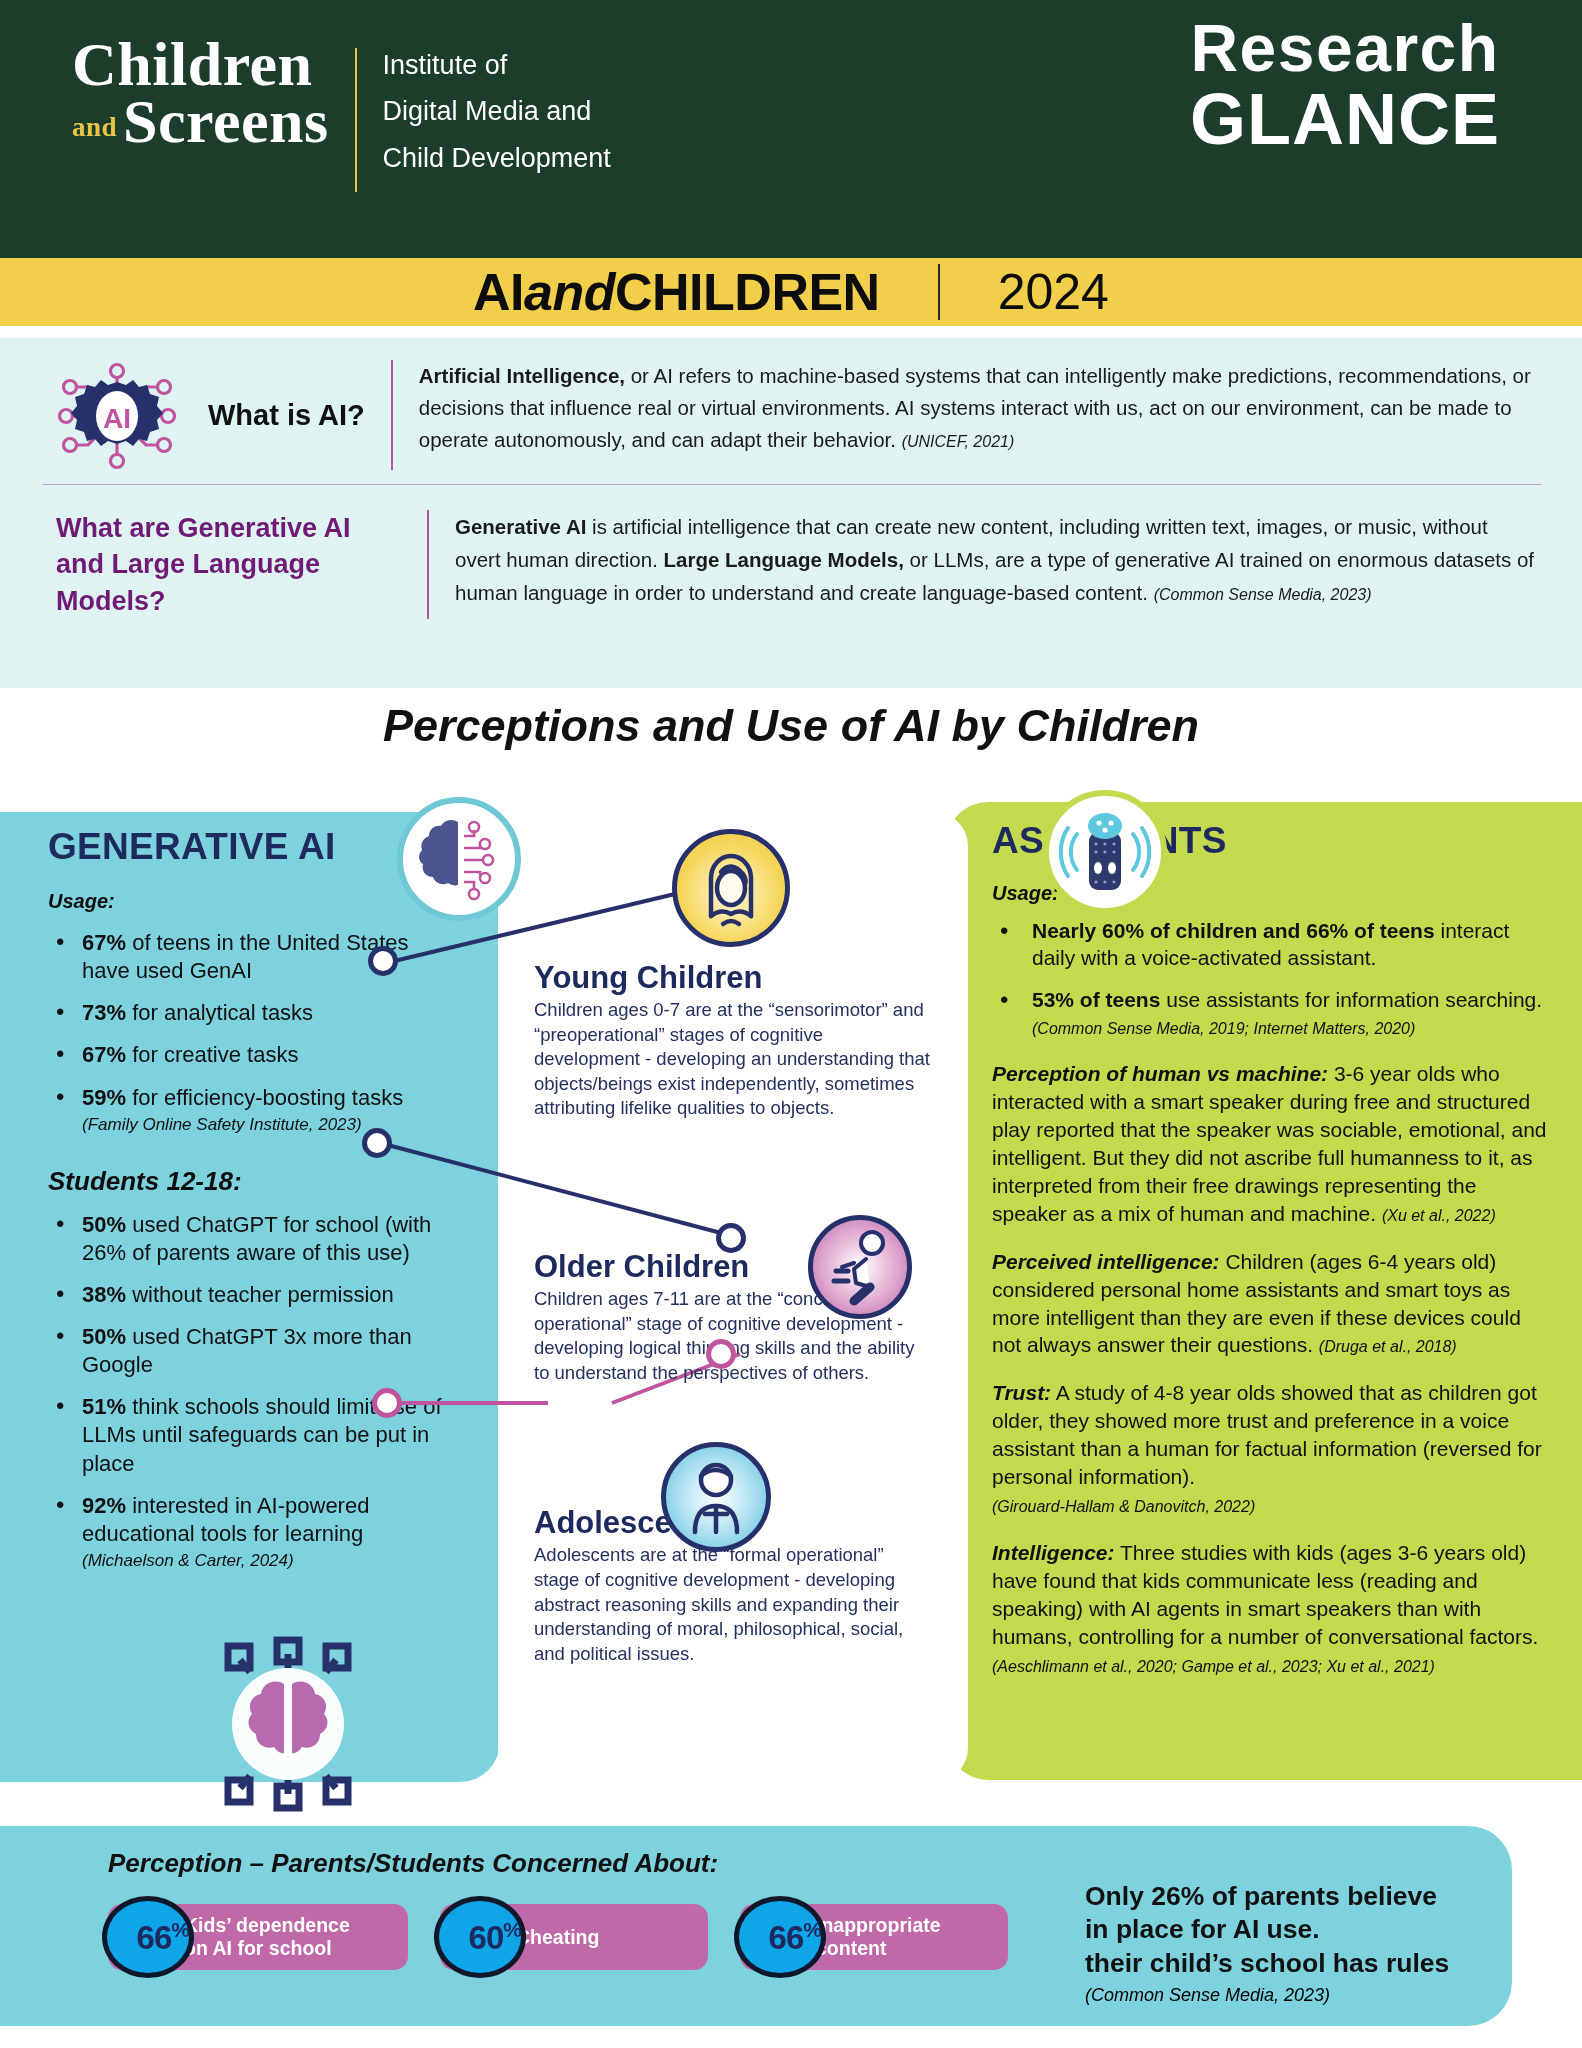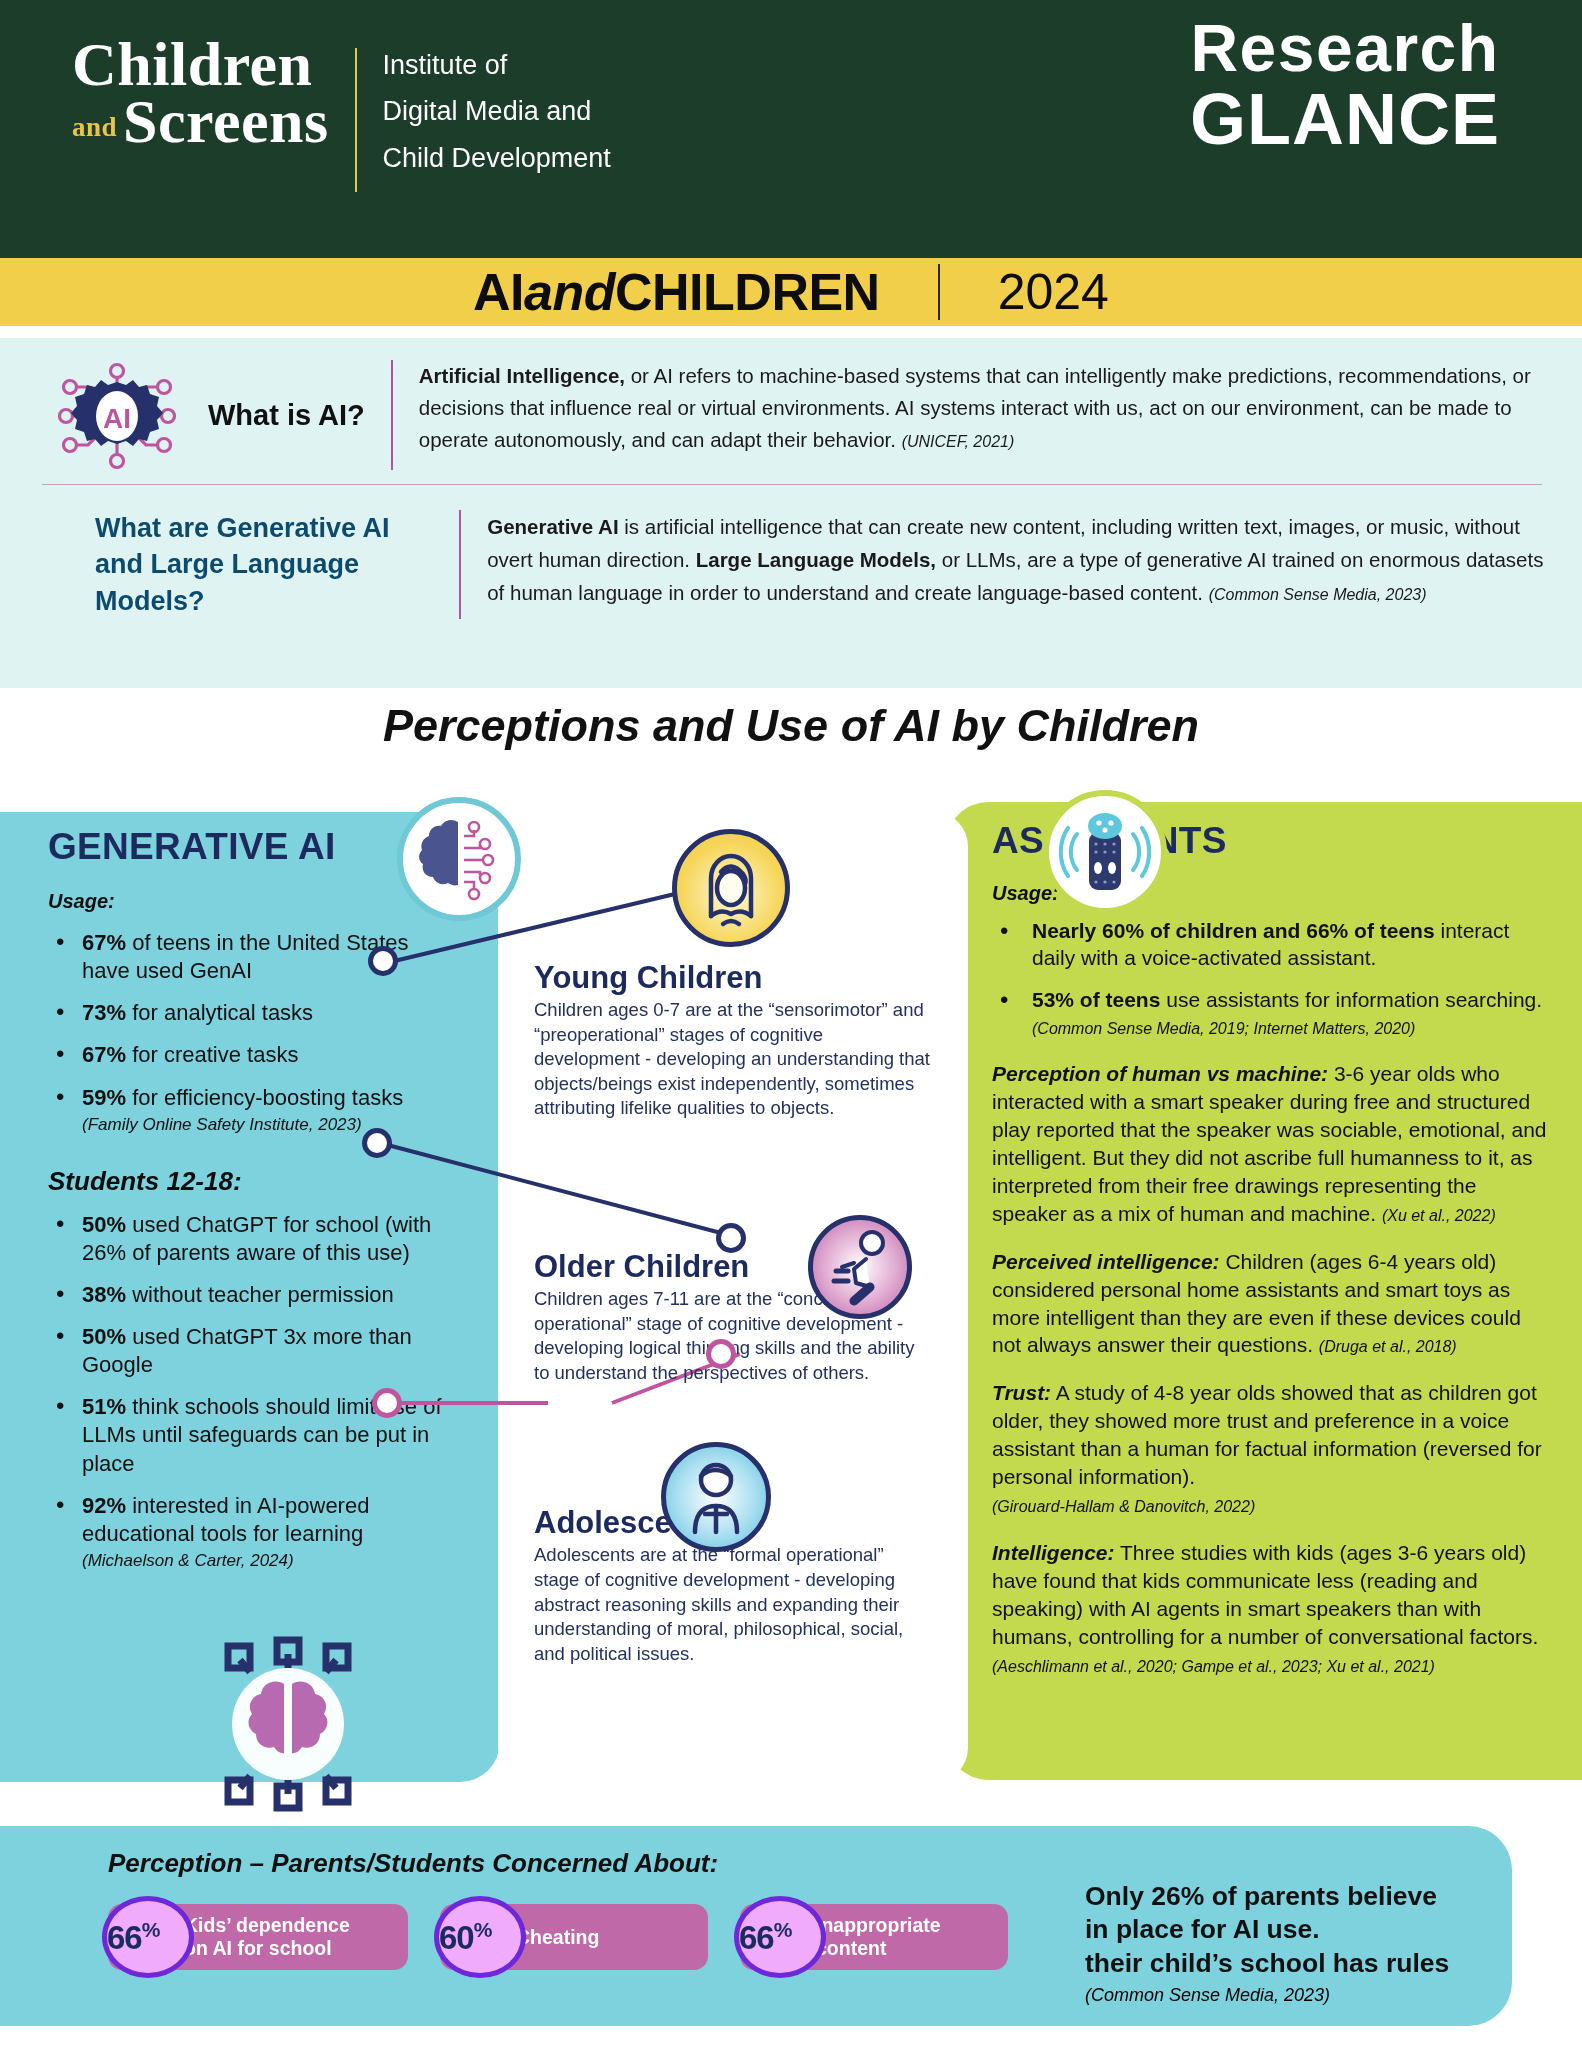--- a/index.html
+++ b/index.html
@@ -58,21 +58,21 @@
   .def-row { position:absolute; display:flex; }
   .def1 { left:42px; top:22px; width:1500px; }
   .ai-icon { width:150px; height:110px; flex:0 0 150px; position:relative; }
   .whatis { font-size:29px; font-weight:800; color:#111; align-self:center; margin-left:16px; white-space:nowrap;}
   .vrule { width:2px; background:#b3559c; margin:0 26px; align-self:stretch; }
   .def-body { font-size:20.5px; line-height:1.55; color:#1a1a1a; }
   .def-body b { font-weight:800; }
   .cite { font-style:italic; font-size:16px; }
   .hrule { position:absolute; left:42px; top:146px; width:1500px; height:1px; background:#b3559c; opacity:.55;}
   .def2 { left:56px; top:172px; width:1490px; }
-  .def2-label { font-size:27px; font-weight:800; color:#0c4a6e; line-height:1.35; width:345px; align-self:center;margin-left:39px;}
+  .def2-label { font-size:27px; font-weight:800; color:#701a75; line-height:1.35; width:345px; align-self:center;}
   .def2-body { font-size:20.5px; line-height:1.62; color:#1a1a1a; }
 
   
   .sec-title {
     position:absolute; left:0; top:700px; width:1582px; text-align:center;
     font-size:45px; font-weight:800; font-style:italic; color:#111;
   }
 
   
   .panel-left {
@@ -130,21 +130,21 @@
   }
   .pill-row { position:absolute; left:108px; top:1900px; display:flex; gap:32px; z-index:3; }
   .pill { position:relative; display:flex; align-items:center; height:74px; }
   .pill-bar {
     background:#c濃; height:66px; border-radius:14px; display:flex; align-items:center;
     padding-left:76px; padding-right:22px; background:#c069a8;
   }
   .pill-txt { color:#fff; font-size:19.5px; font-weight:700; line-height:1.18; }
   .pill-circ {
     position:absolute; left:-6px; top:-4px; width:92px; height:82px; border-radius:50%;
-    background:#f0abfc; border:5px solid #6d28d9; display:flex; align-items:center; justify-content:flex-start;
+    background:#0ea5e9; border:5px solid #0f172a; display:flex; align-items:center; justify-content:flex-end;
     z-index:2;
   }
   .pill-pct { color:#1d2a5e; font-size:33px; font-weight:800; letter-spacing:-1px; }
   .pill-pct sup { font-size:21px; }
   .only26 { position:absolute; left:1085px; top:1880px; width:430px; z-index:3; }
   .only26 p { font-size:26.5px; font-weight:800; line-height:1.26; color:#111; }
   .only26 .cite2 { font-size:18px; font-style:italic; font-weight:400; margin-top:5px; }
 
   
   .badge {

